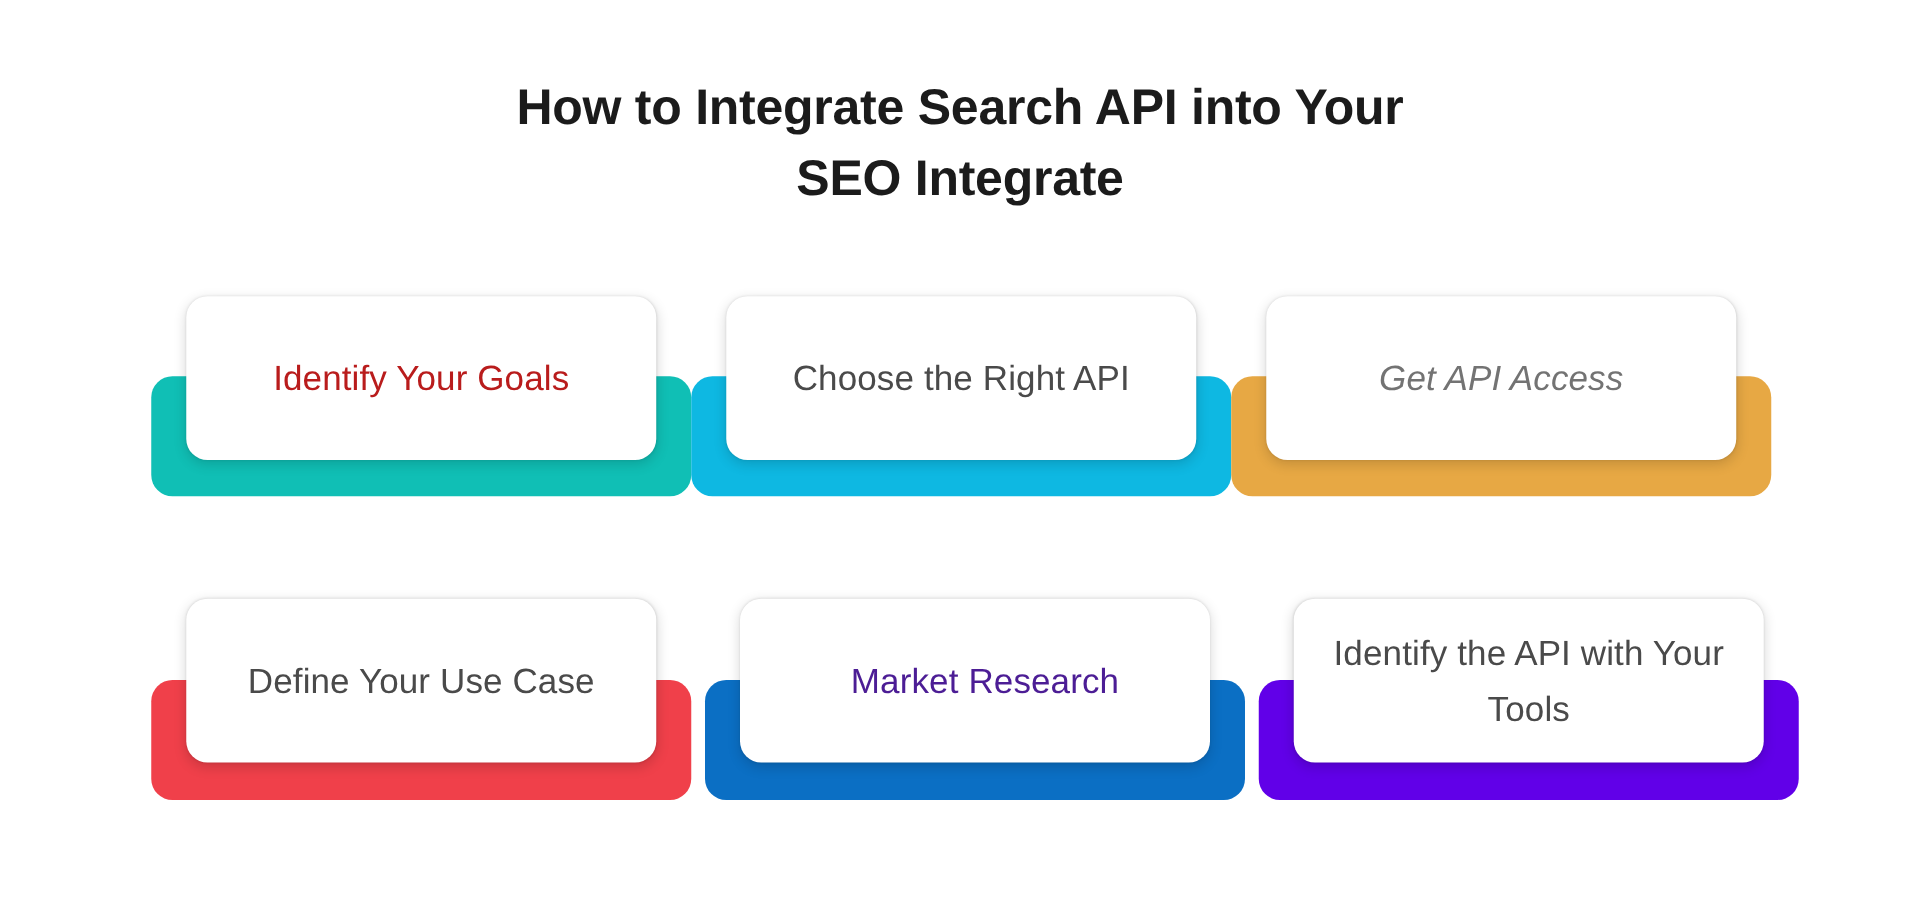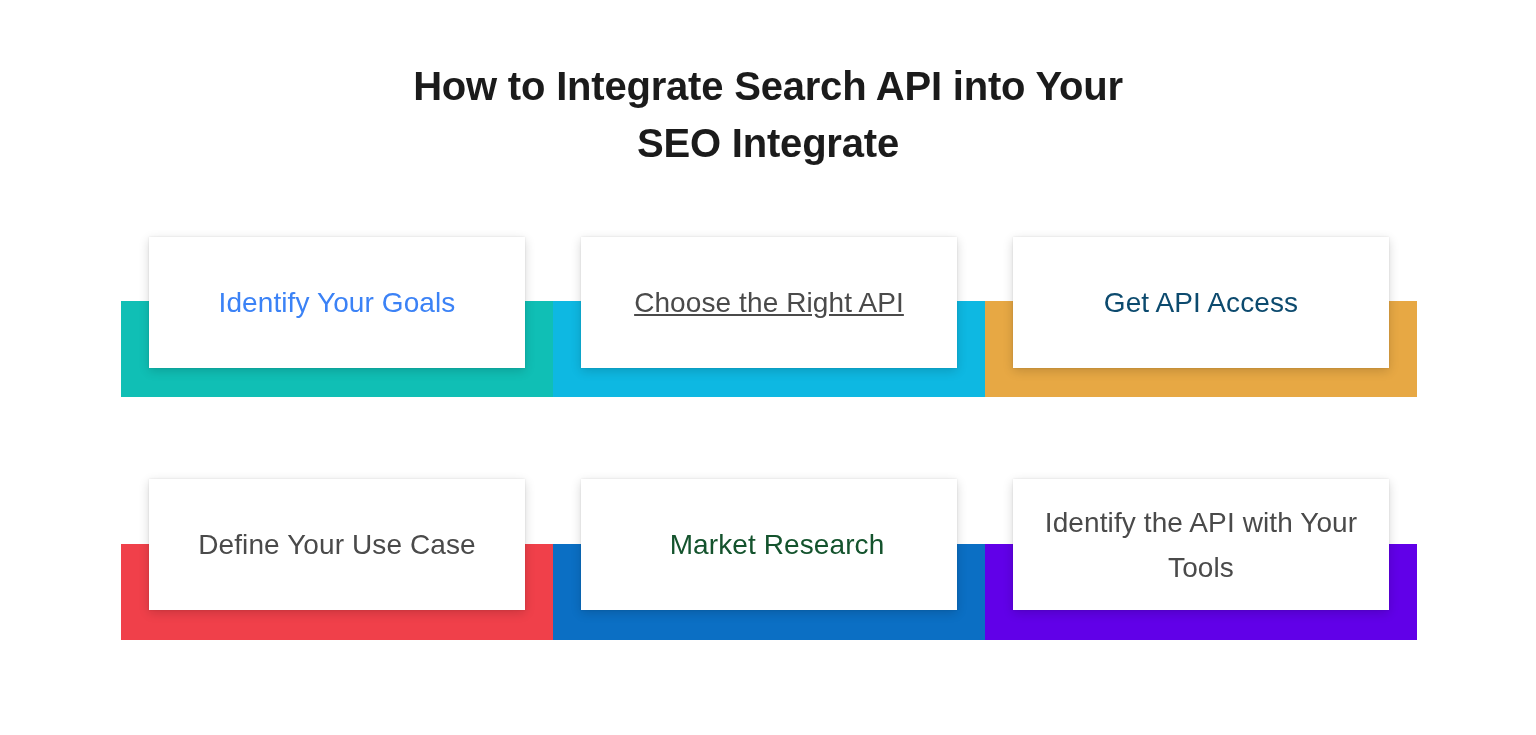--- a/index.html
+++ b/index.html
@@ -1,16 +1,16 @@
 <!DOCTYPE html>
 <html><head>
 <meta charset="utf-8">
 <title>How to Integrate Search API into Your SEO Strategy</title>
 <style>
-  * { margin: 0; padding: 0; box-sizing: border-box; }
+  * { margin: 0; padding: 0; box-sizing: border-box; border-radius: 17px; }
 
   html, body {
     width: 1536px;
     height: 735px;
     background: #ffffff;
     font-family: "Liberation Sans", "DejaVu Sans", sans-serif;
     overflow: hidden;
   }
 
   #infographic {
@@ -42,21 +42,21 @@
   
   .steps-row {
     position: absolute;
     left: 121px;
     width: 1296px;
     display: flex;
     flex-direction: row;
     align-items: flex-start;
   }
   .steps-row.row-top    { top: 237px; height: 160px; }
-  .steps-row.row-bottom { top: 479px; height: 161px; }
+  .steps-row.row-bottom { top: 479px; height: 161px; gap: 11px; }
 
   .step {
     position: relative;
     flex: 0 0 432px;
     width: 432px;
     height: 100%;
   }
 
   
   .step-bar {
@@ -101,53 +101,53 @@
   <div class="title-block">
     <span class="title-line" style="color: rgb(27, 27, 27);">How to Integrate Search API into Your</span>
     <span class="title-line" style="color: rgb(27, 27, 27);">SEO Integrate</span>
   </div>
 
   <div class="steps-row row-top">
 
     <div class="step">
       <div class="step-bar" style="background-color: rgb(16, 191, 181);"></div>
       <div class="step-card">
-        <span class="step-card-label" style="color: #3b82f6;">Identify Your Goals</span>
+        <span class="step-card-label" style="color: #b91c1c;">Identify Your Goals</span>
       </div>
     </div>
 
     <div class="step">
       <div class="step-bar" style="background-color: rgb(14, 184, 226);"></div>
       <div class="step-card">
-        <span class="step-card-label" style="color: rgb(74, 74, 74); text-decoration: underline;">Choose the Right API</span>
+        <span class="step-card-label" style="color: rgb(74, 74, 74);">Choose the Right API</span>
       </div>
     </div>
 
     <div class="step">
       <div class="step-bar" style="background-color: rgb(231, 168, 68);"></div>
       <div class="step-card">
-        <span class="step-card-label" style="color: #0c4a6e;">Get API Access</span>
+        <span class="step-card-label" style="color: #737373; font-style: italic;">Get API Access</span>
       </div>
     </div>
 
   </div>
 
   <div class="steps-row row-bottom">
 
     <div class="step">
       <div class="step-bar" style="background-color: rgb(240, 64, 74);"></div>
       <div class="step-card">
         <span class="step-card-label" style="color: rgb(74, 74, 74);">Define Your Use Case</span>
       </div>
     </div>
 
     <div class="step">
       <div class="step-bar" style="background-color: rgb(11, 111, 196);"></div>
       <div class="step-card">
-        <span class="step-card-label" style="color: #14532d; margin-left: 16px;">Market Research</span>
+        <span class="step-card-label" style="color: #4c1d95; margin-left: 16px;">Market Research</span>
       </div>
     </div>
 
     <div class="step">
       <div class="step-bar" style="background-color: rgb(97, 0, 232);"></div>
       <div class="step-card">
         <span class="step-card-label" style="color: rgb(74, 74, 74);">Identify the API with Your Tools</span>
       </div>
     </div>
 

